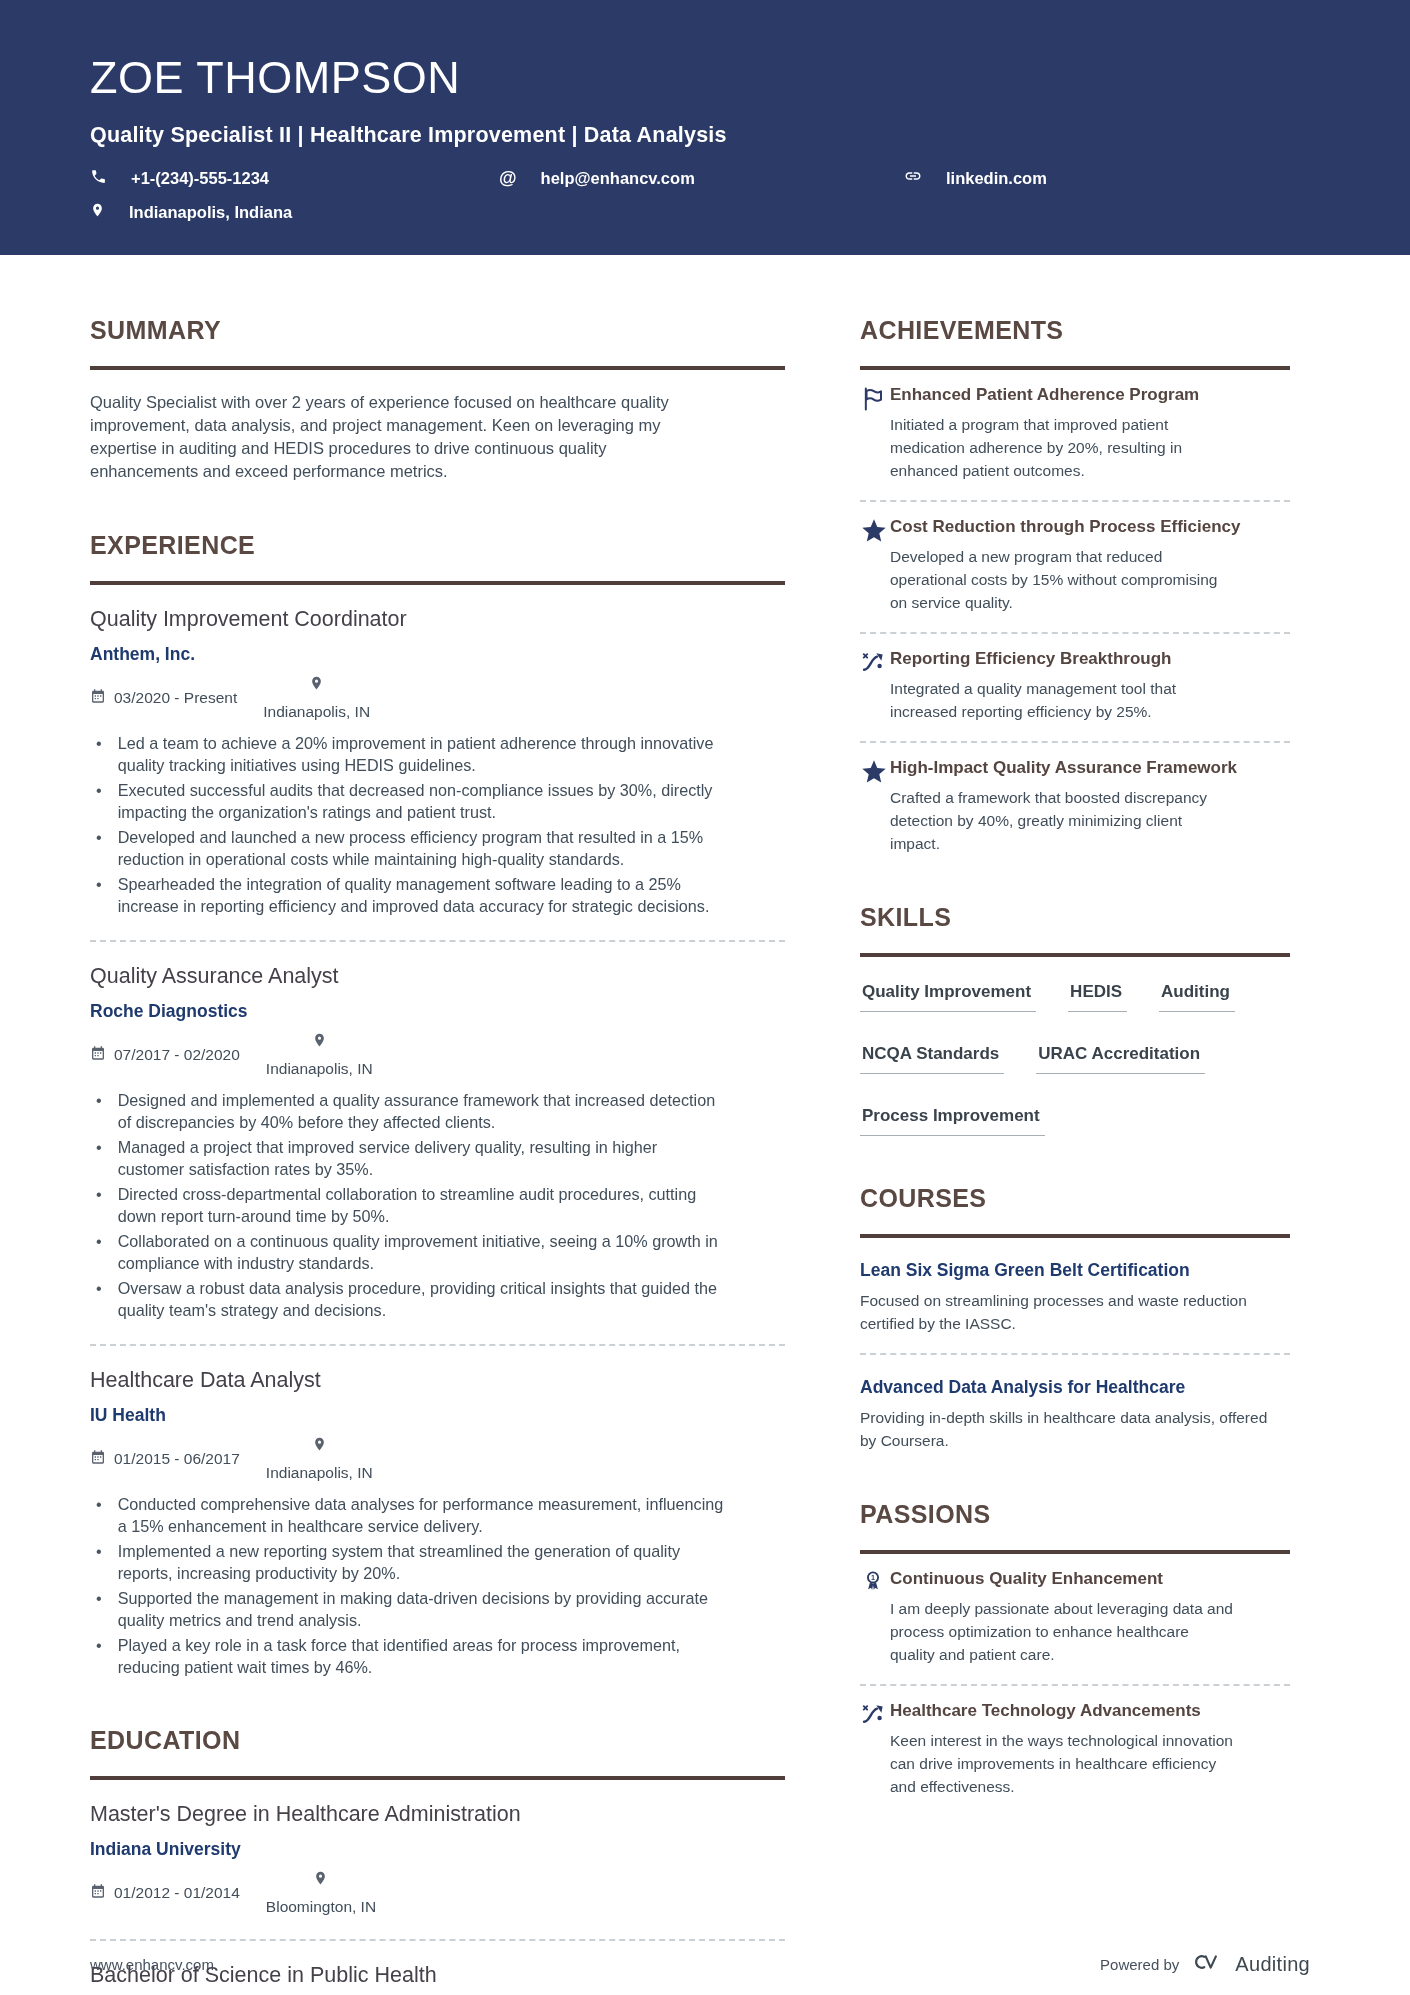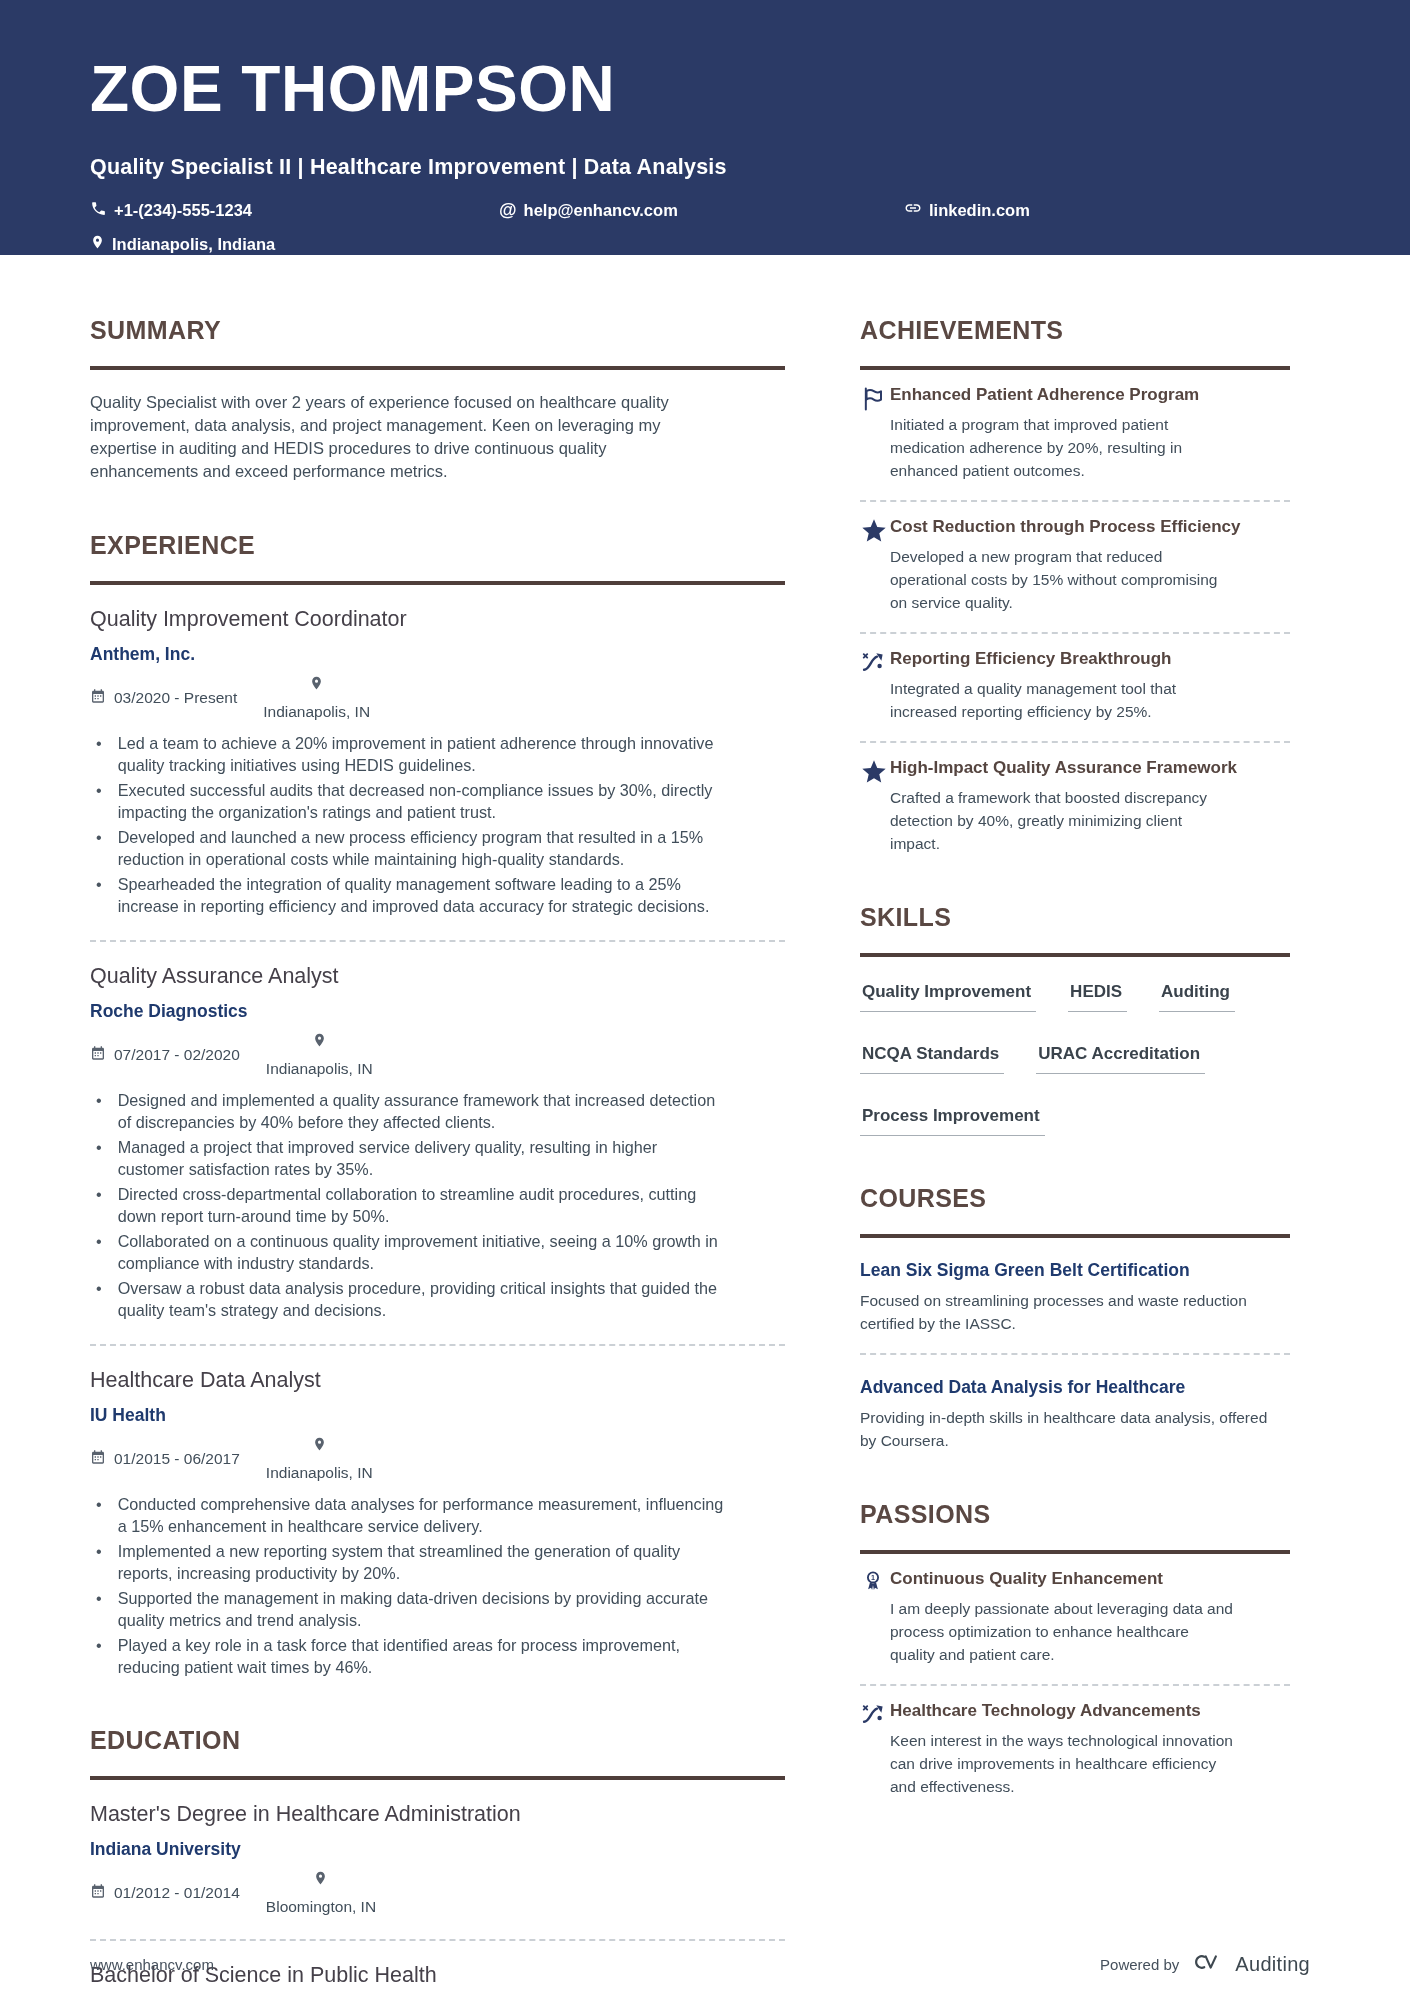--- a/index.html
+++ b/index.html
@@ -3,24 +3,24 @@
 <meta charset="utf-8">
 <style>
   * { margin:0; padding:0; box-sizing:border-box; }
   html,body { background:#e9e9e9; }
   .page {
     width:1410px; height:1995px; position:relative; background:#ffffff;
     font-family:"Liberation Sans", sans-serif; overflow:hidden; margin:0 auto;
   }
   
   .hdr { height:255px; background:#2B3A66; padding:52px 90px 0; color:#fff; }
-  .hdr h1 { font-size:64px; font-weight:700; letter-spacing:.5px; margin-bottom:29px; }
+  .hdr h1 { font-size:45px; font-weight:400; letter-spacing:.5px; margin-bottom:19px; }
   .hdr-title { font-size:21.5px; font-weight:700; margin-bottom:19px; letter-spacing:.2px; }
   .contact-row { display:flex; align-items:center; margin-bottom:12px; }
-  .contact { display:flex; align-items:center; gap:7px; font-size:16.5px; font-weight:700; }
+  .contact { display:flex; align-items:center; gap:24px; font-size:16.5px; font-weight:700; }
   .c-phone { width:409px; }
   .c-email { width:405px; }
   .at { font-size:18px; font-weight:700; line-height:1; }
   
   .bodywrap { display:flex; padding-left:90px; }
   .col-left { width:695px; }
   .col-right { width:430px; margin-left:75px; }
   section { margin-top:48px; }
   .col-left > section:first-child, .col-right > section:first-child { margin-top:61px; }
   .sec-title {

